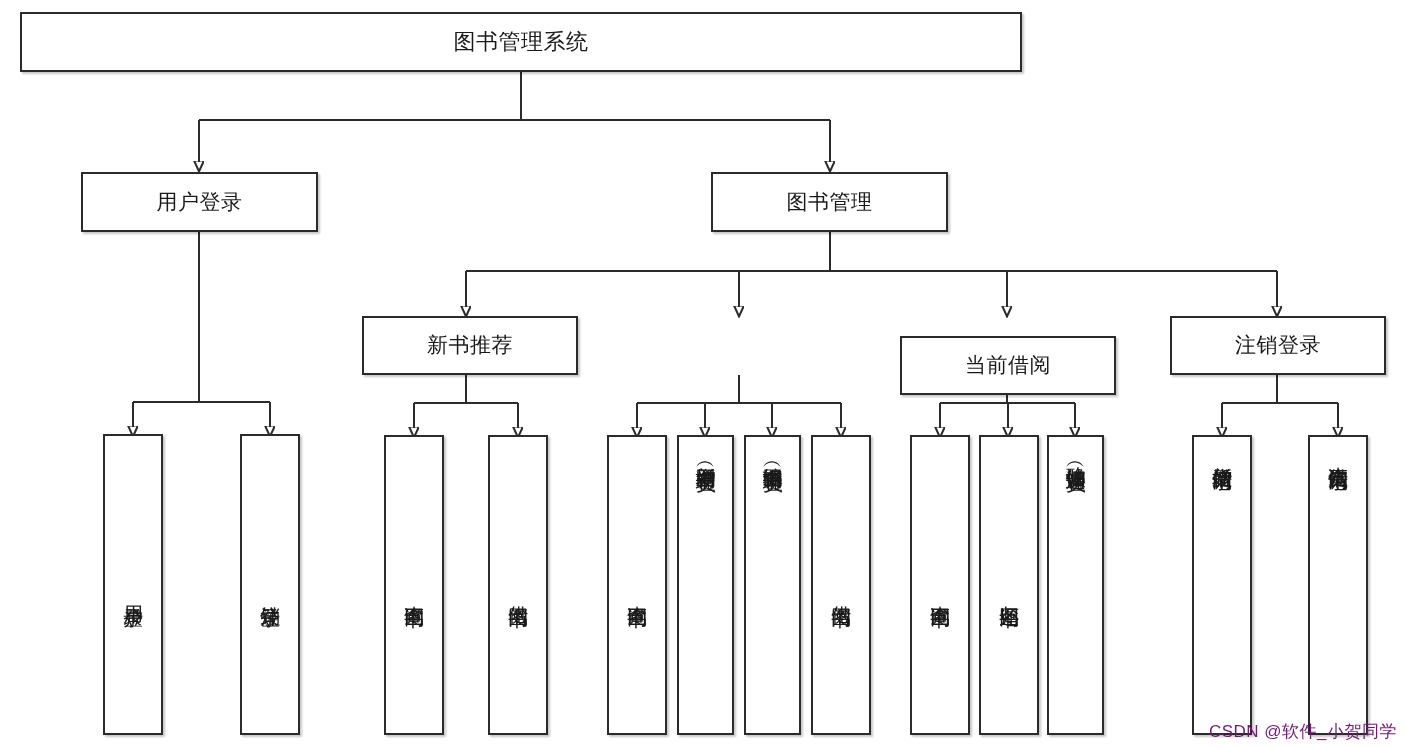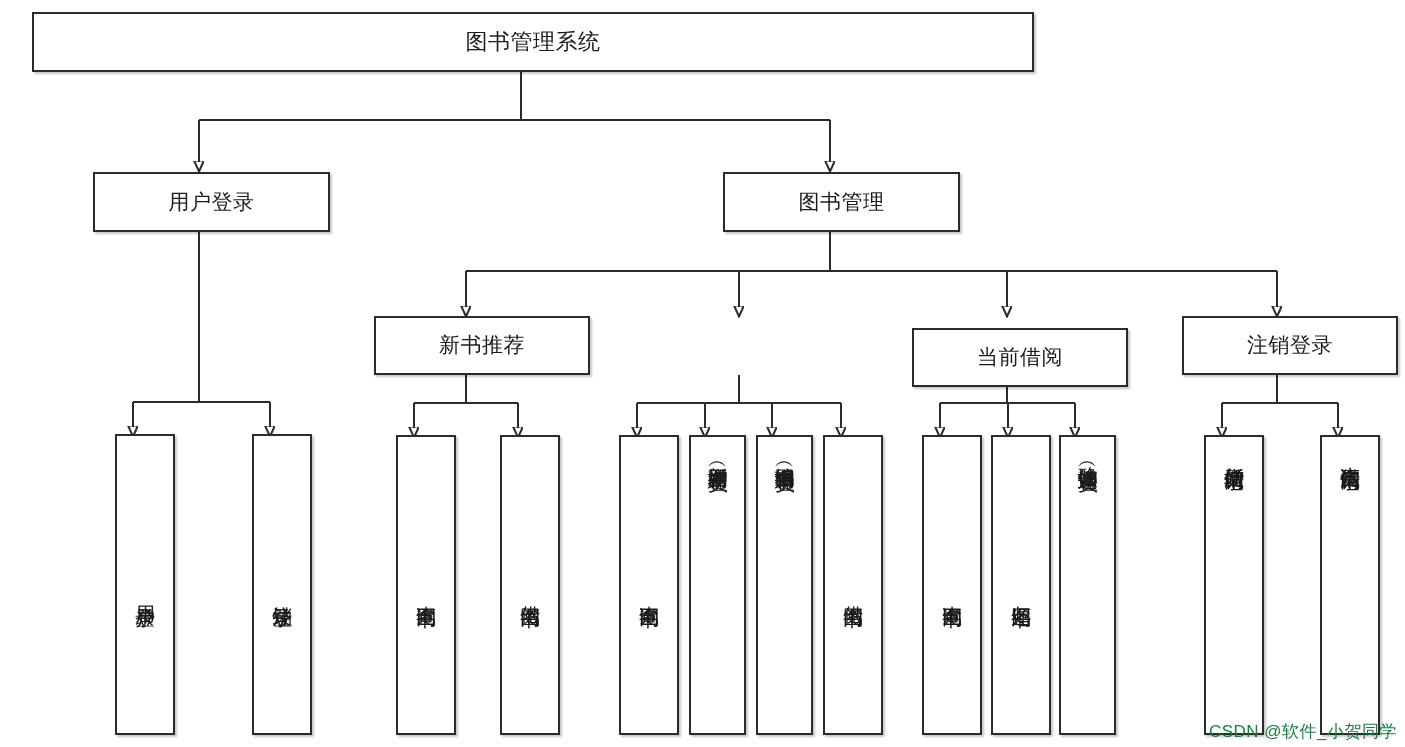--- a/index.html
+++ b/index.html
@@ -21,21 +21,20 @@
   .node {
     position: absolute;
     box-sizing: border-box;
     background: #ffffff;
     border: 2px solid #2b2b2b;
     box-shadow: 2px 2px 2px rgba(0,0,0,0.22);
     display: flex;
     align-items: center;
     justify-content: center;
     color: #1a1a1a;
-    margin-left: 12px;
   }
   .node-label {
     display: block;
     text-align: center;
     line-height: 1.05;
     white-space: nowrap;
   }
   
   .node.horiz .node-label {
     font-size: 21px;
@@ -72,21 +71,21 @@
   #links path, #links line {
     stroke: #2b2b2b;
     stroke-width: 2;
     fill: none;
   }
   .watermark {
     position: absolute;
     right: 8px;
     bottom: 4px;
     font-size: 17px;
-    color: #15803d;
+    color: #701a75;
     letter-spacing: 0.5px;
     white-space: nowrap;
   }
 </style>
 </head>
 <body>
 
 <div id="canvas">
 
   <svg id="links" viewBox="0 0 1405 747" width="1405" height="747">
@@ -145,21 +144,21 @@
   <div class="node horiz" style="left:81px; top:172px; width:237px; height:60px;">
     <span class="node-label">用户登录</span>
   </div>
   <div class="node horiz" style="left:711px; top:172px; width:237px; height:60px;">
     <span class="node-label">图书管理</span>
   </div>
 
   <div class="node horiz" style="left:362px; top:316px; width:216px; height:59px;">
     <span class="node-label">新书推荐</span>
   </div>
-  <div class="node horiz" style="left:900px; top:328px; width:216px; height:59px;font-family:Liberation Serif, serif;">
+  <div class="node horiz" style="left:900px; top:336px; width:216px; height:59px;font-family:Liberation Serif, serif;">
     <span class="node-label">当前借阅</span>
   </div>
   <div class="node horiz" style="left:1170px; top:316px; width:216px; height:59px;">
     <span class="node-label">注销登录</span>
   </div>
 
   <div class="node vert mid" style="left:103px; top:434px; width:60px; height:301px;">
     <span class="node-label">用户登录</span>
   </div>
   <div class="node vert mid" style="left:240px; top:434px; width:60px; height:301px;">

